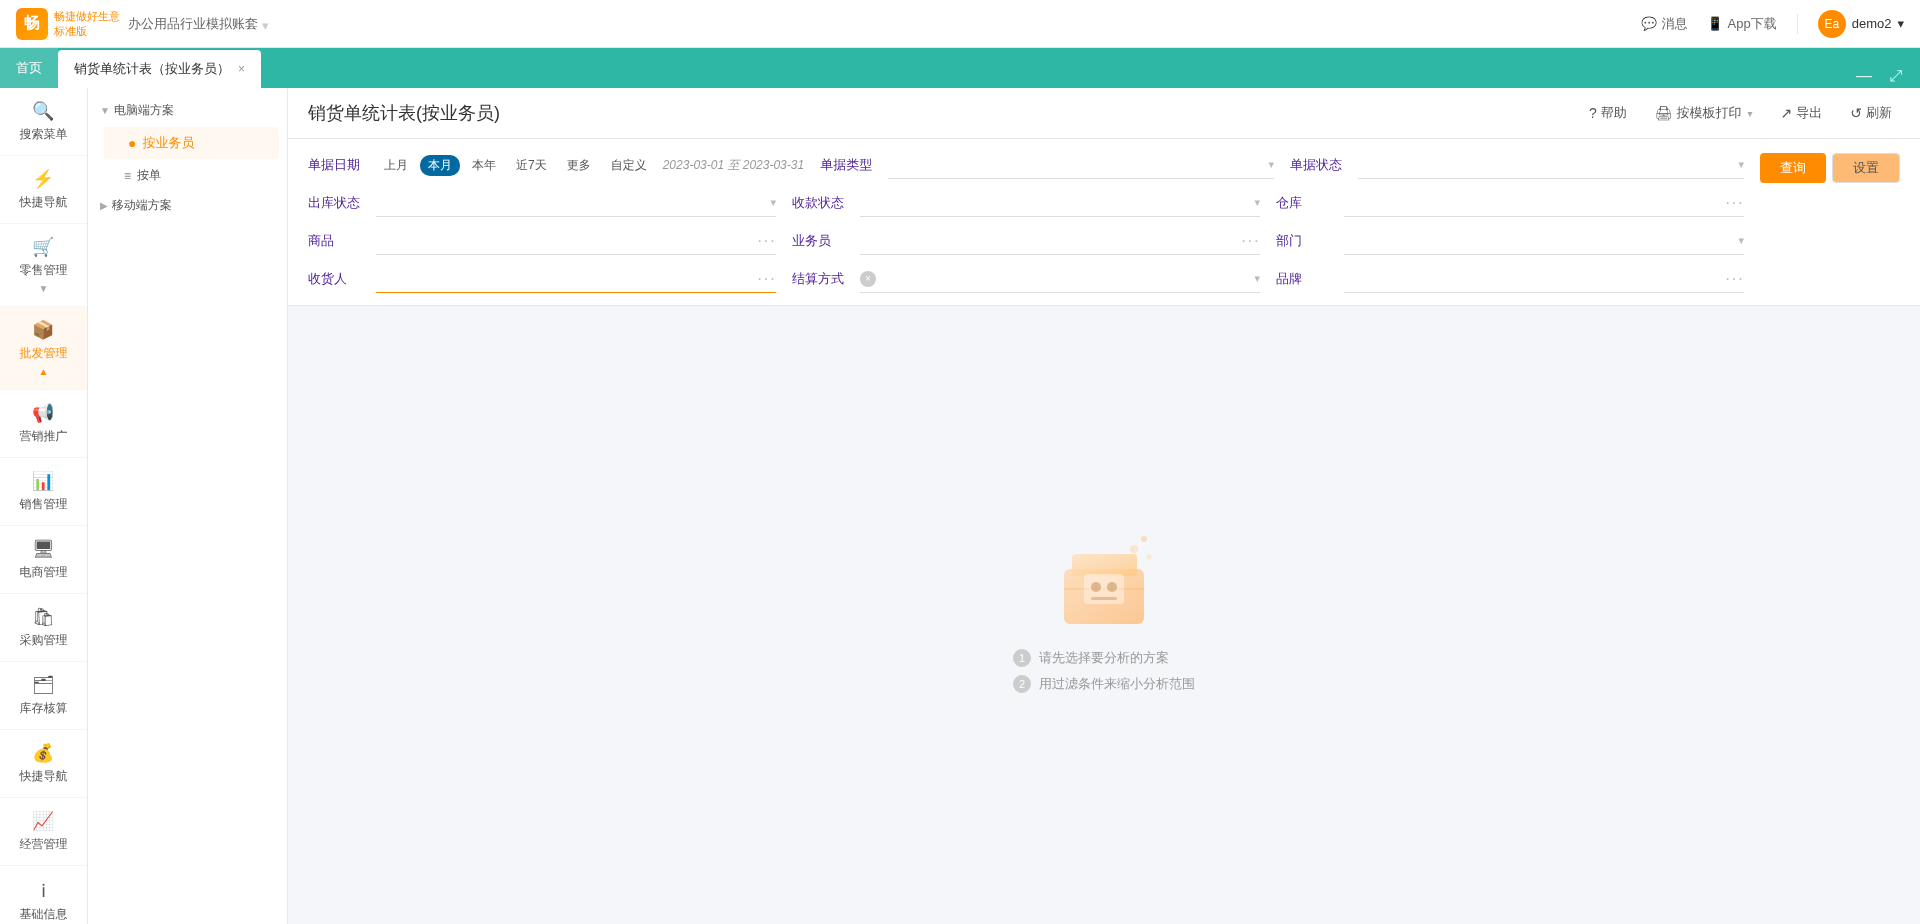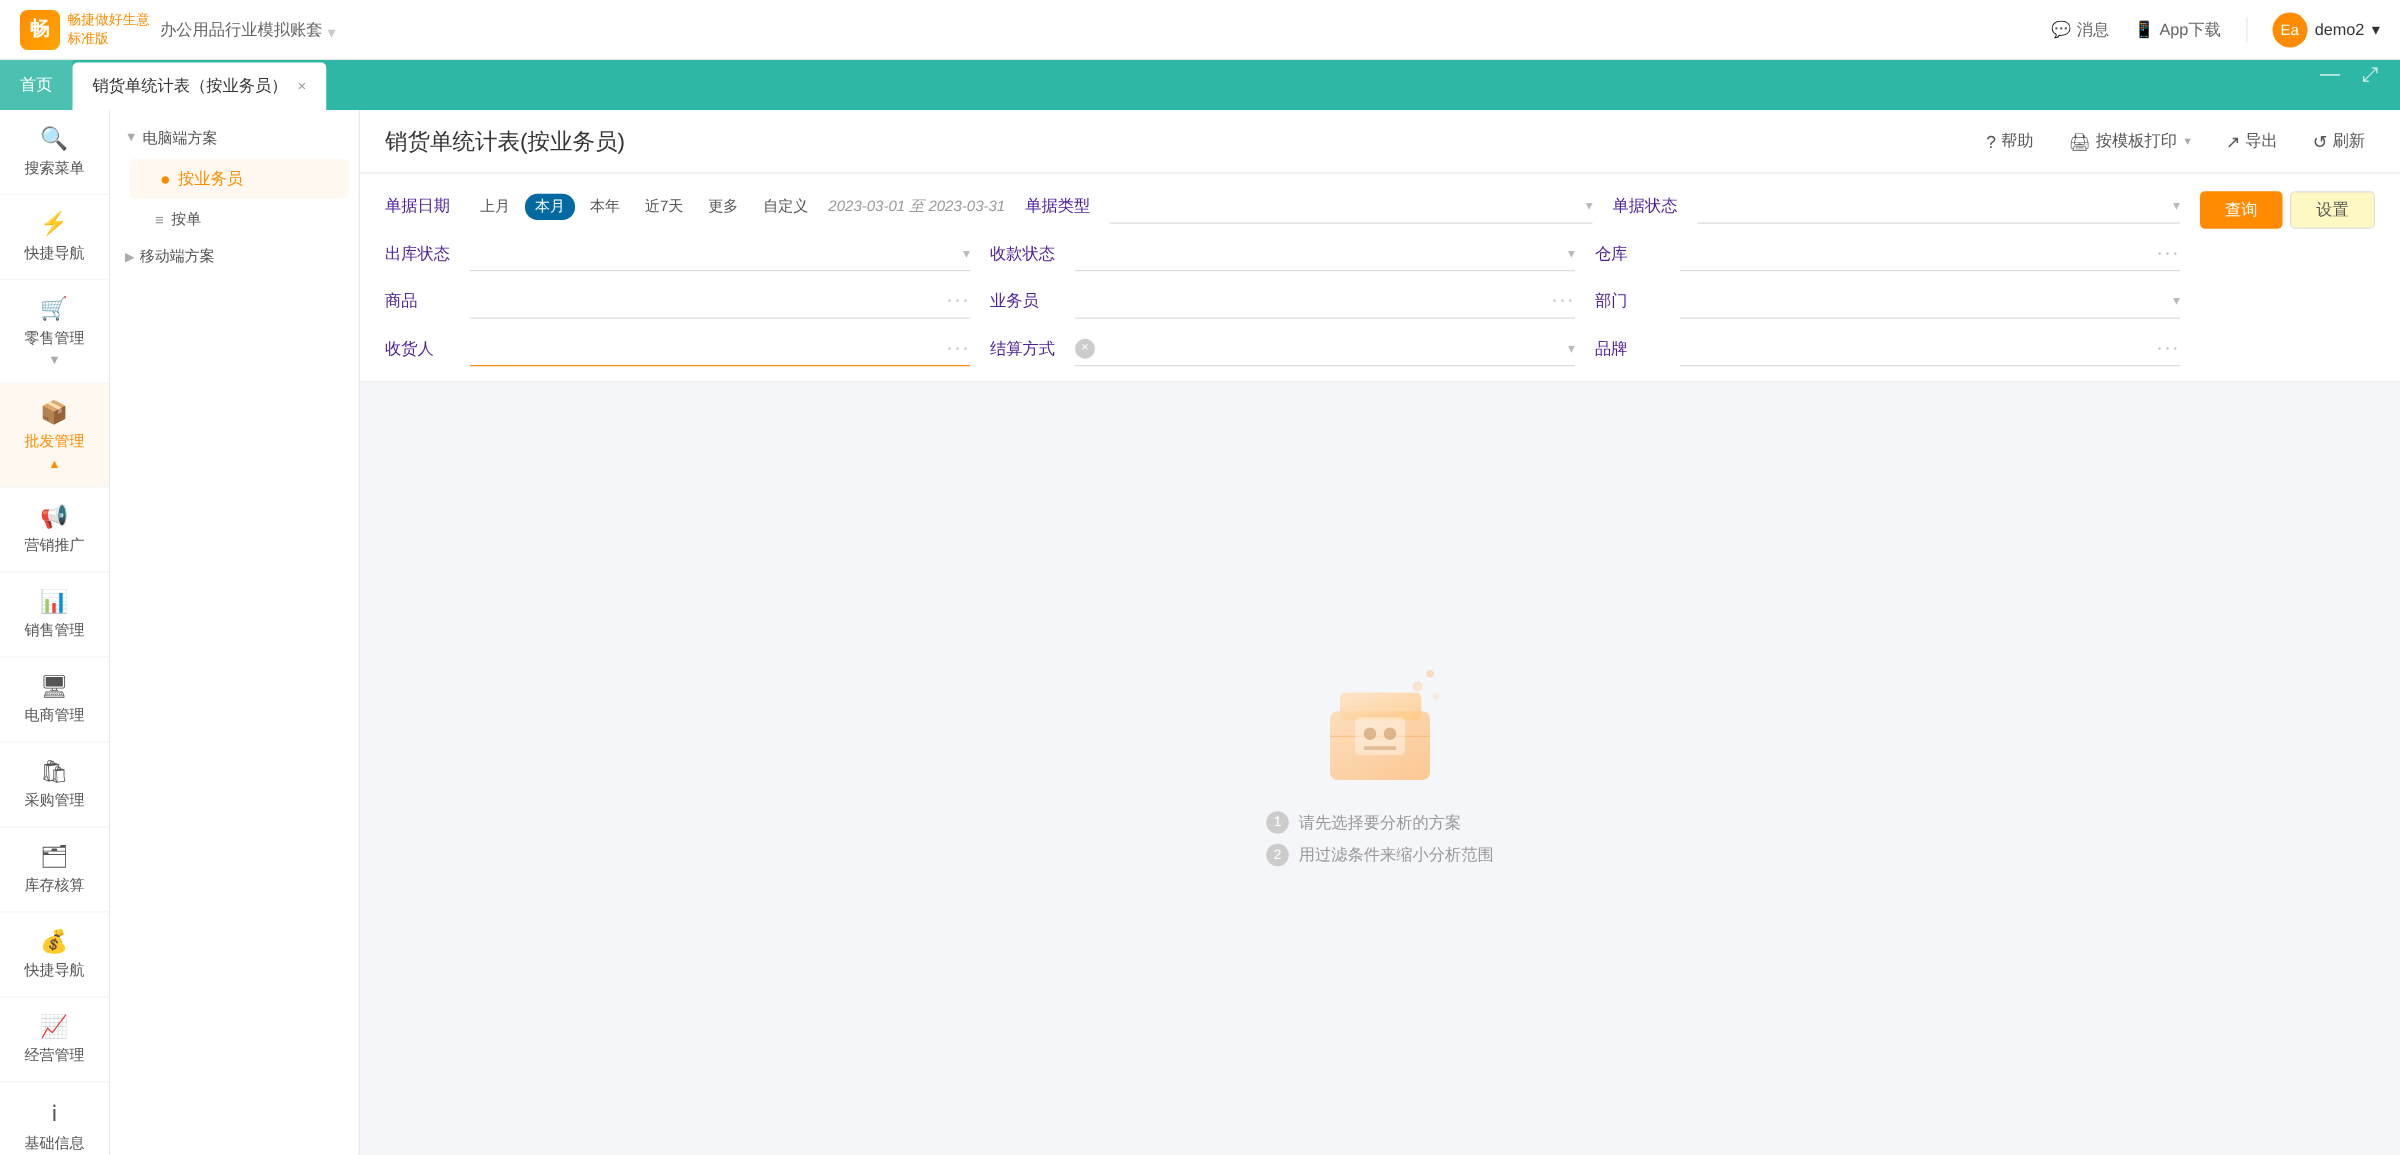--- a/index.html
+++ b/index.html
@@ -25,21 +25,21 @@
     .top-nav-right { display: flex; align-items: center; gap: 20px; }
     .nav-action { display: flex; align-items: center; gap: 4px; color: #666; font-size: 13px; cursor: pointer; }
     .user-avatar { width: 28px; height: 28px; border-radius: 50%; background: #ff8c00; display: flex; align-items: center; justify-content: center; color: white; font-size: 12px; overflow: hidden; }
     .user-info { display: flex; align-items: center; gap: 6px; cursor: pointer; color: #333; font-size: 13px; }
 
     
     .tabs-bar {
       background: #2db7a4;
       height: 40px;
       display: flex;
-      align-items: flex-start;
+      align-items: flex-end;
       padding: 0 0 0 0;
       flex-shrink: 0;
       position: relative;
     }
     .tab-item {
       height: 40px;
       display: flex;
       align-items: center;
       padding: 0 16px;
       font-size: 13px;
@@ -287,21 +287,21 @@
       background: #ff8c00;
       color: white;
       border: none;
       padding: 6px 20px;
       border-radius: 4px;
       cursor: pointer;
       font-size: 13px;
       white-space: nowrap;
     }
     .btn-default {
-      background: #fef9c3;
+      background: #fdba74;
       color: #555;
       border: 1px solid #ddd;
       padding: 5px 20px;
       border-radius: 4px;
       cursor: pointer;
       font-size: 13px;
       white-space: nowrap;
     }
 
     

